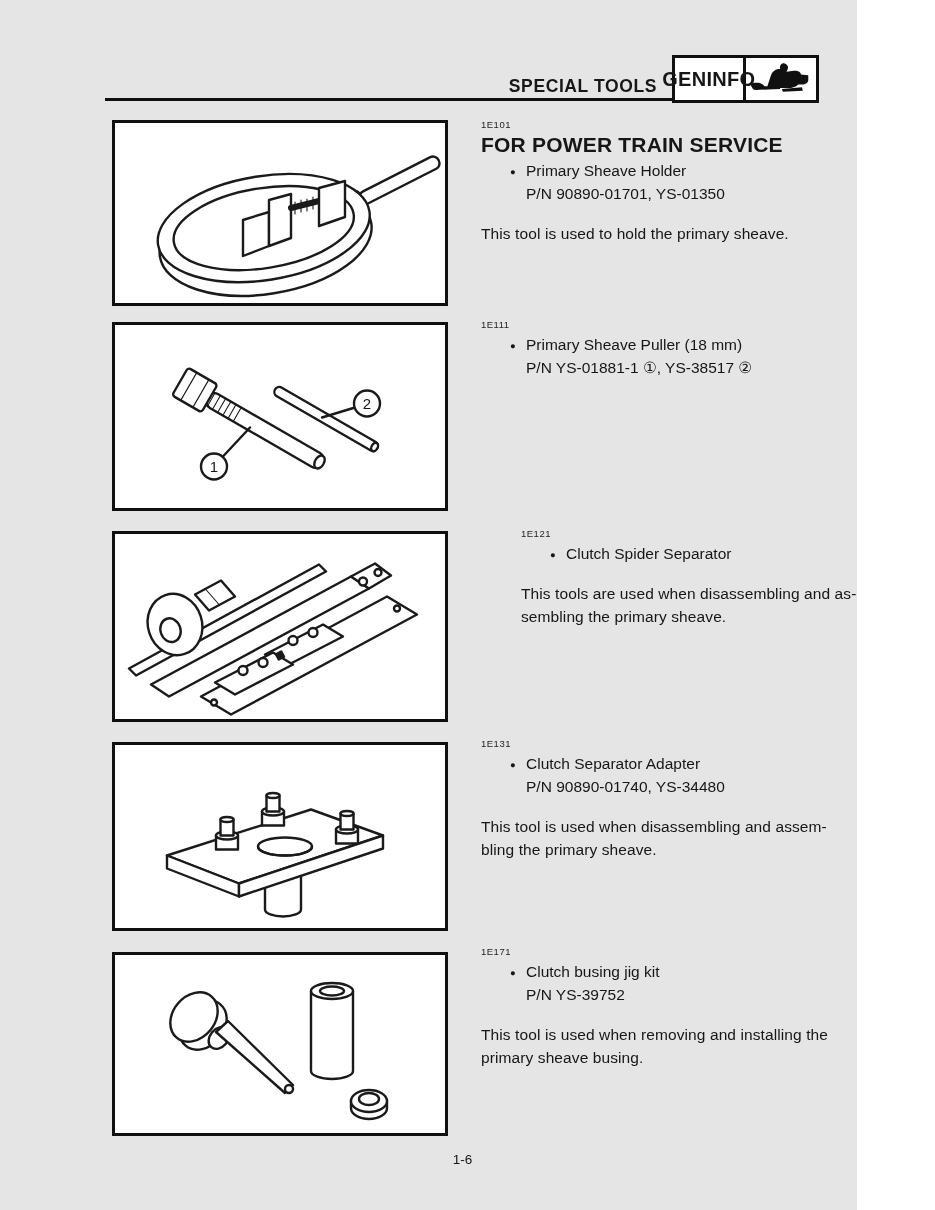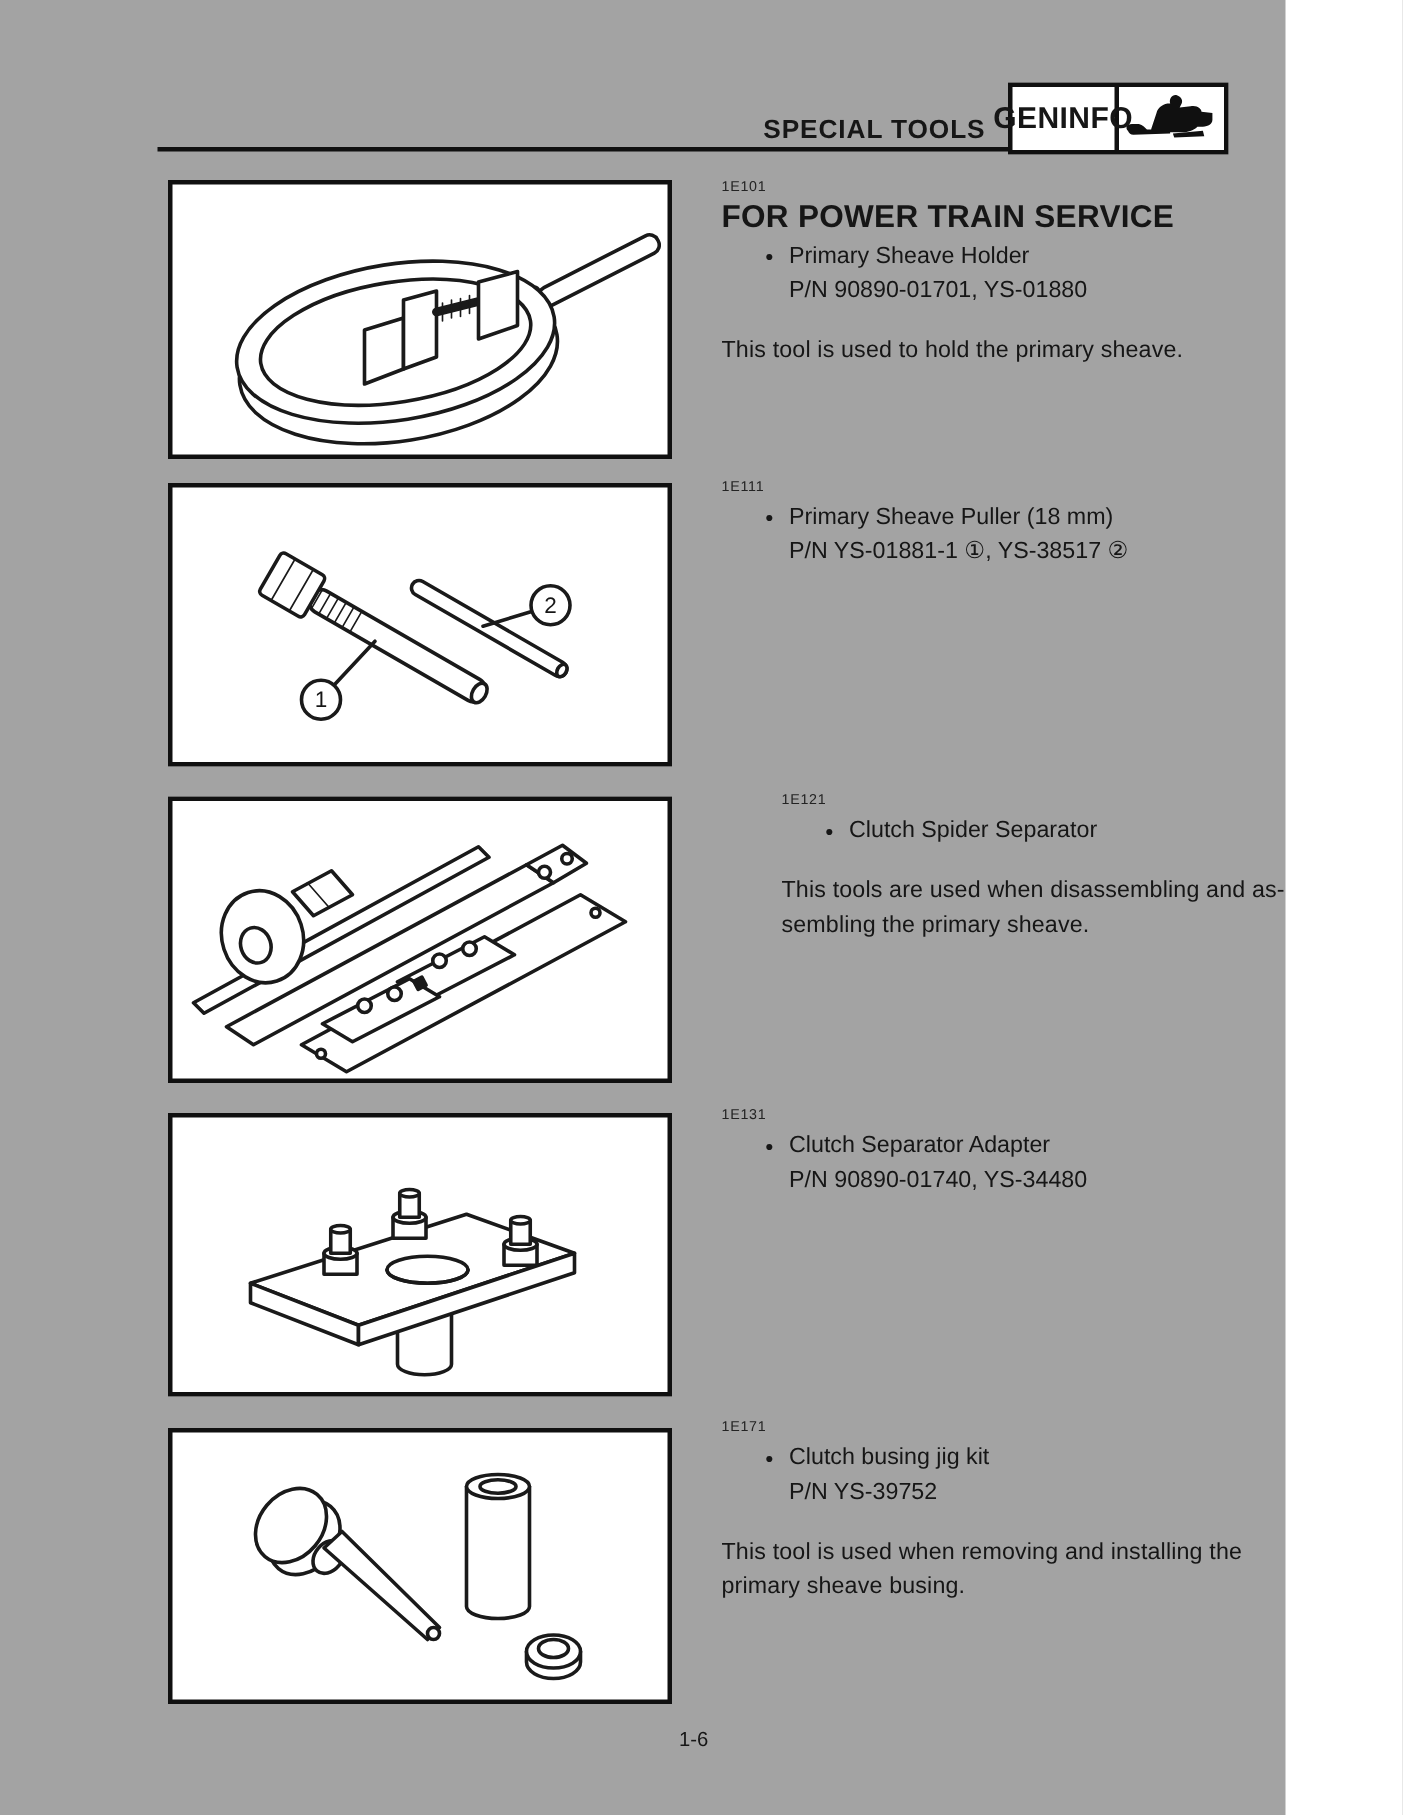--- a/index.html
+++ b/index.html
@@ -1,17 +1,17 @@
 <!DOCTYPE html>
 <html><head>
 <meta charset="utf-8">
 <style>
   html,body { margin:0; padding:0; background:#ffffff; }
   .page {
-    position:relative; width:857px; height:1210px; background:#a3a3a3;
+    position:relative; width:857px; height:1210px; background:#e5e5e5;
     font-family:"Liberation Sans", sans-serif; color:#161616; overflow:hidden;
   }
   
   .page-title {
     position:absolute; top:76px; left:105px; width:552px;
     text-align:right; font-size:17.5px; font-weight:700; letter-spacing:0.6px;
   }
   .header-rule { position:absolute; top:98px; left:105px; width:568px; height:3px; background:#101010; }
   .badge {
     position:absolute; top:55px; left:672px; width:147px; height:48px;
@@ -181,41 +181,43 @@
         <ellipse cx="254" cy="146" rx="18" ry="11"></ellipse>
         <ellipse cx="254" cy="144" rx="10" ry="6"></ellipse>
       </g>
     </svg>
   </div>
 
   <div class="text-block" style="top:119px;">
     <div class="code">1E101</div>
     <div class="sec-heading">FOR POWER TRAIN SERVICE</div>
     <div class="tool-item">Primary Sheave Holder</div>
-    <div class="pn">P/N 90890-01701, YS-01880</div>
+    <div class="pn">P/N 90890-01701, YS-01350</div>
     <div class="desc">This tool is used to hold the primary sheave.</div>
   </div>
 
   <div class="text-block" style="top:319px;">
     <div class="code">1E111</div>
     <div class="tool-item">Primary Sheave Puller (18 mm)</div>
     <div class="pn">P/N YS-01881-1 ①, YS-38517 ②</div>
   </div>
 
   <div class="text-block" style="top:528px;margin-left:40px;">
     <div class="code">1E121</div>
     <div class="tool-item">Clutch Spider Separator</div>
     <div class="desc">This tools are used when disassembling and as-
 sembling the primary sheave.</div>
   </div>
 
   <div class="text-block" style="top:738px;">
     <div class="code">1E131</div>
     <div class="tool-item">Clutch Separator Adapter</div>
     <div class="pn">P/N 90890-01740, YS-34480</div>
+    <div class="desc">This tool is used when disassembling and assem-
+bling the primary sheave.</div>
   </div>
 
   <div class="text-block" style="top:946px;">
     <div class="code">1E171</div>
     <div class="tool-item">Clutch busing jig kit</div>
     <div class="pn">P/N YS-39752</div>
     <div class="desc">This tool is used when removing and installing the
 primary sheave busing.</div>
   </div>
 

